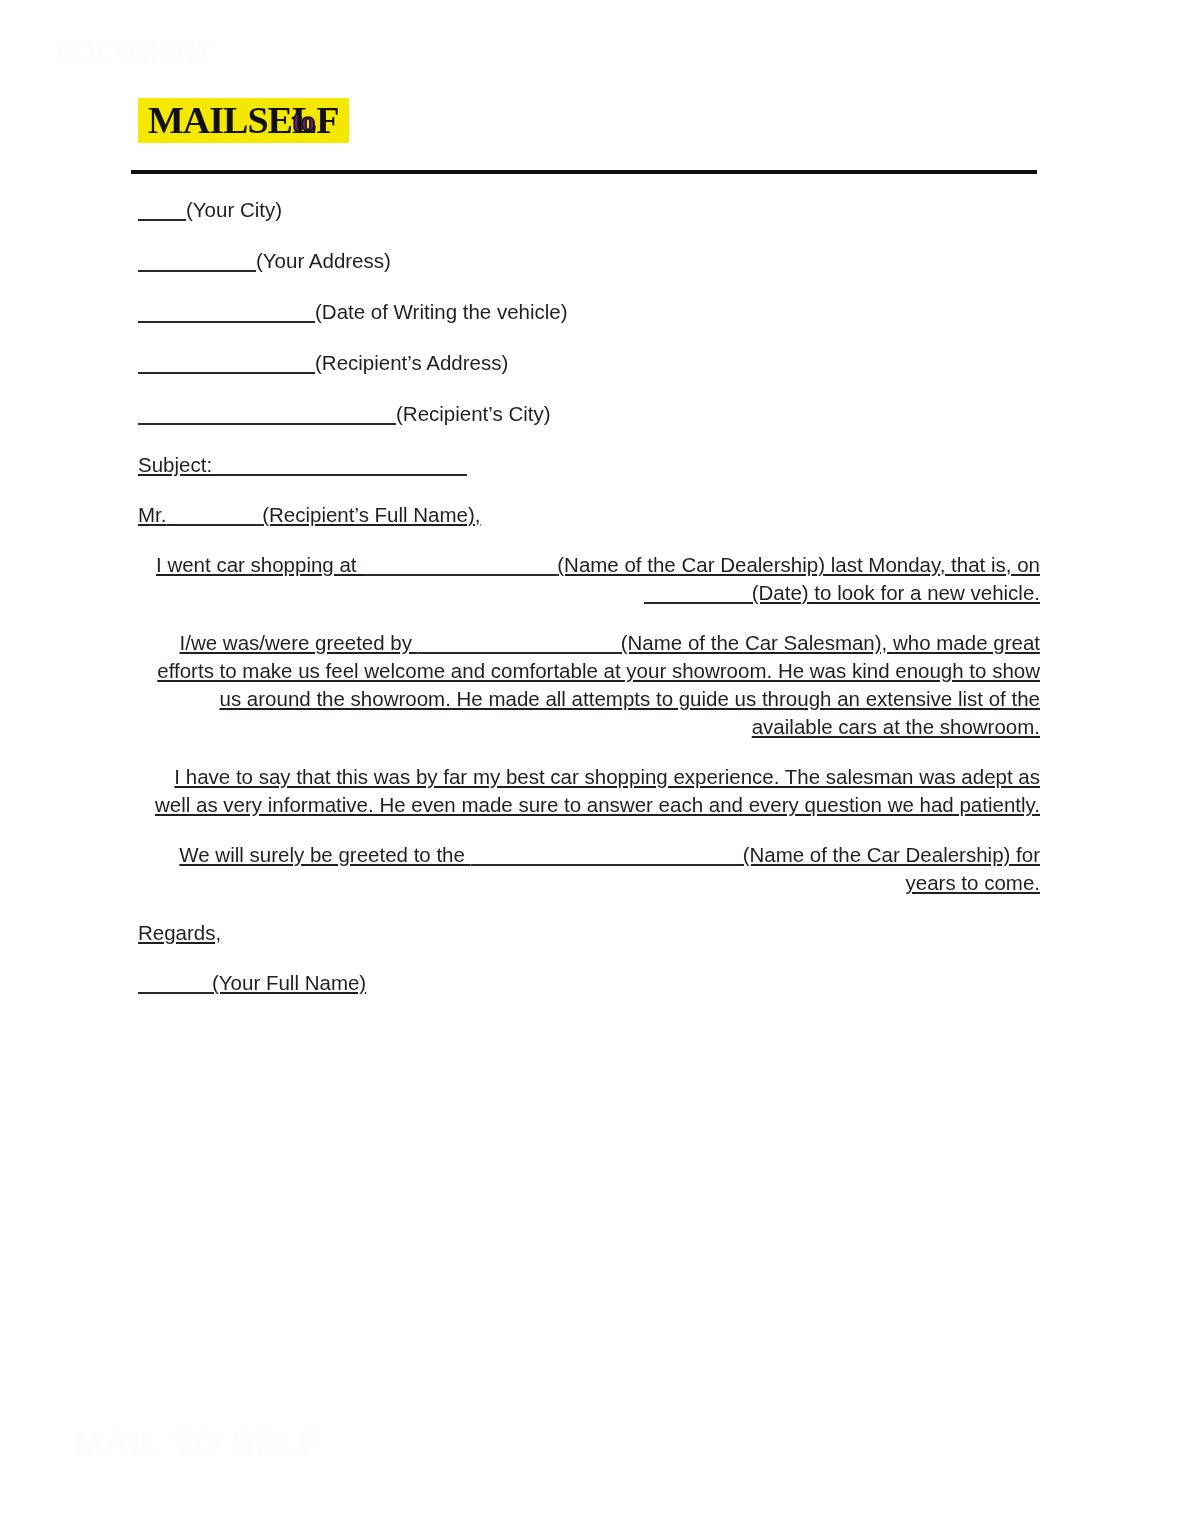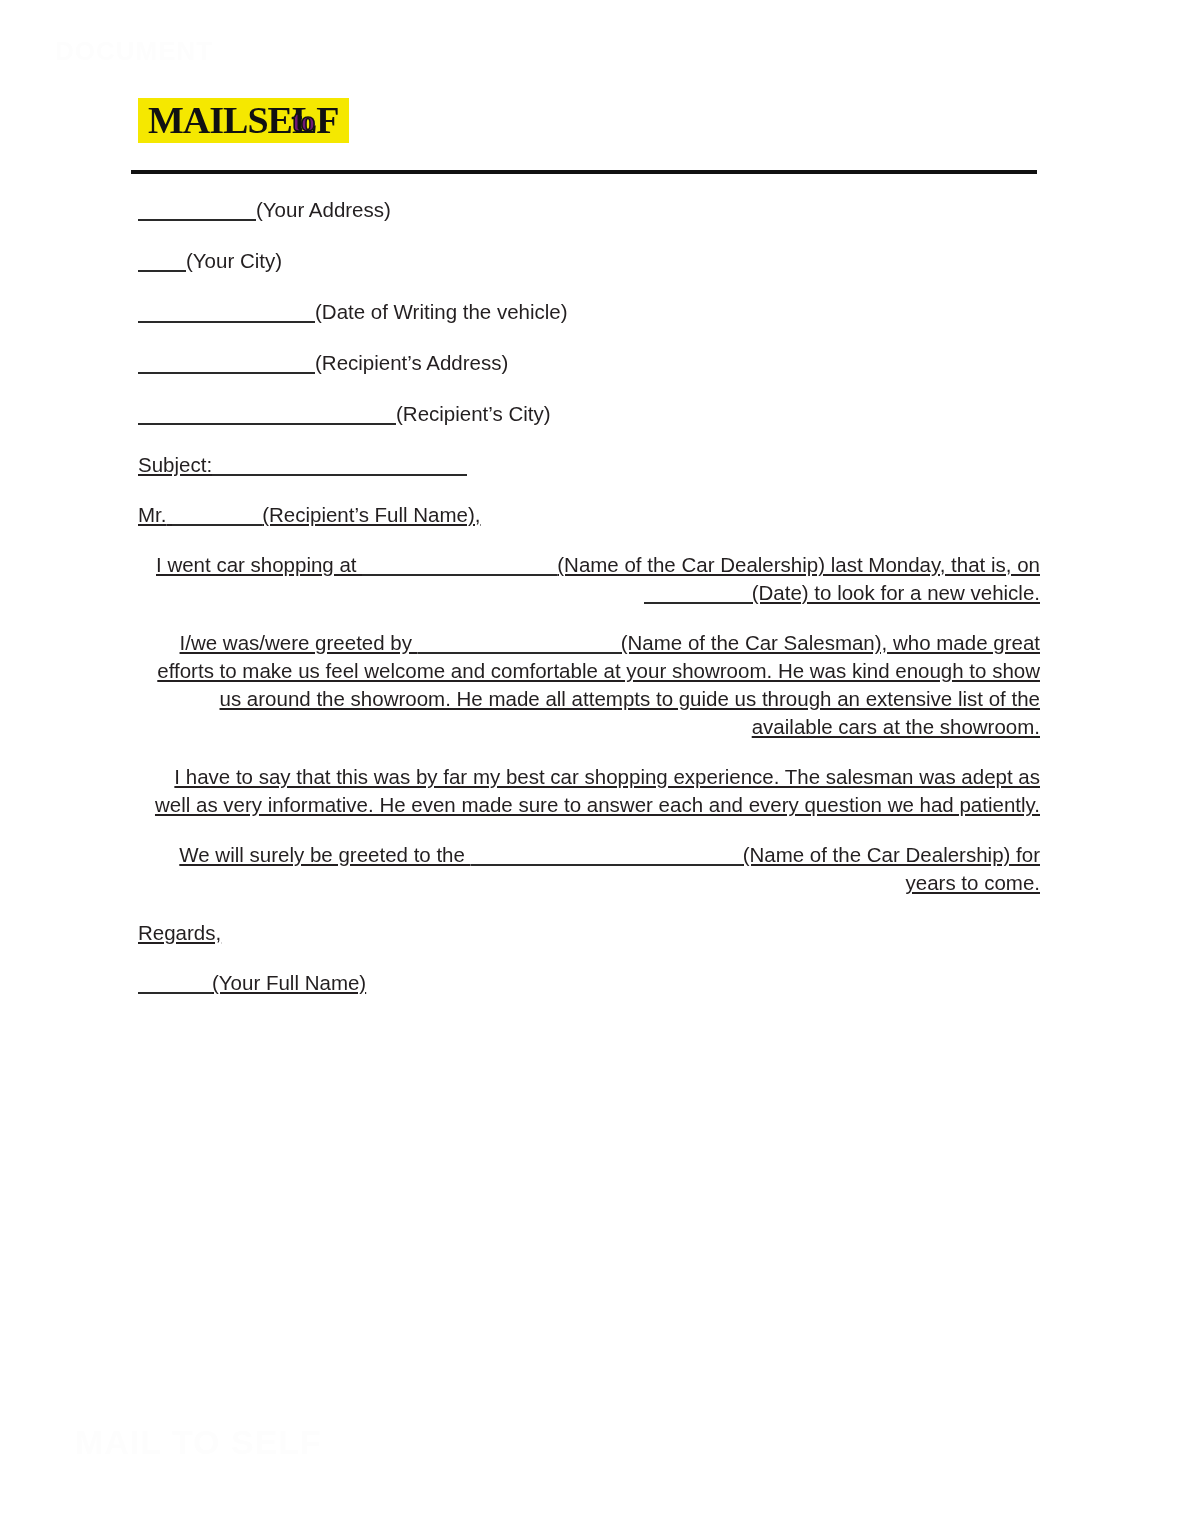--- a/index.html
+++ b/index.html
@@ -166,25 +166,25 @@
       <span class="logo-text">MAIL</span><span class="logo-text">SELF</span>
       <span class="logo-mid">to</span>
     </div>
   </div>
 
   <div class="rule"></div>
 
   <div class="letter">
 
     <div class="addr-line">
+      <span class="blank b-city"></span><span>(Your City)</span>
+    </div>
+
+    <div class="addr-line">
       <span class="blank b-addr"></span><span>(Your Address)</span>
-    </div>
-
-    <div class="addr-line">
-      <span class="blank b-city"></span><span>(Your City)</span>
     </div>
 
     <div class="addr-line">
       <span class="blank b-date"></span><span>(Date of Writing the vehicle)</span>
     </div>
 
     <div class="addr-line">
       <span class="blank b-raddr"></span><span>(Recipient’s Address)</span>
     </div>
 

